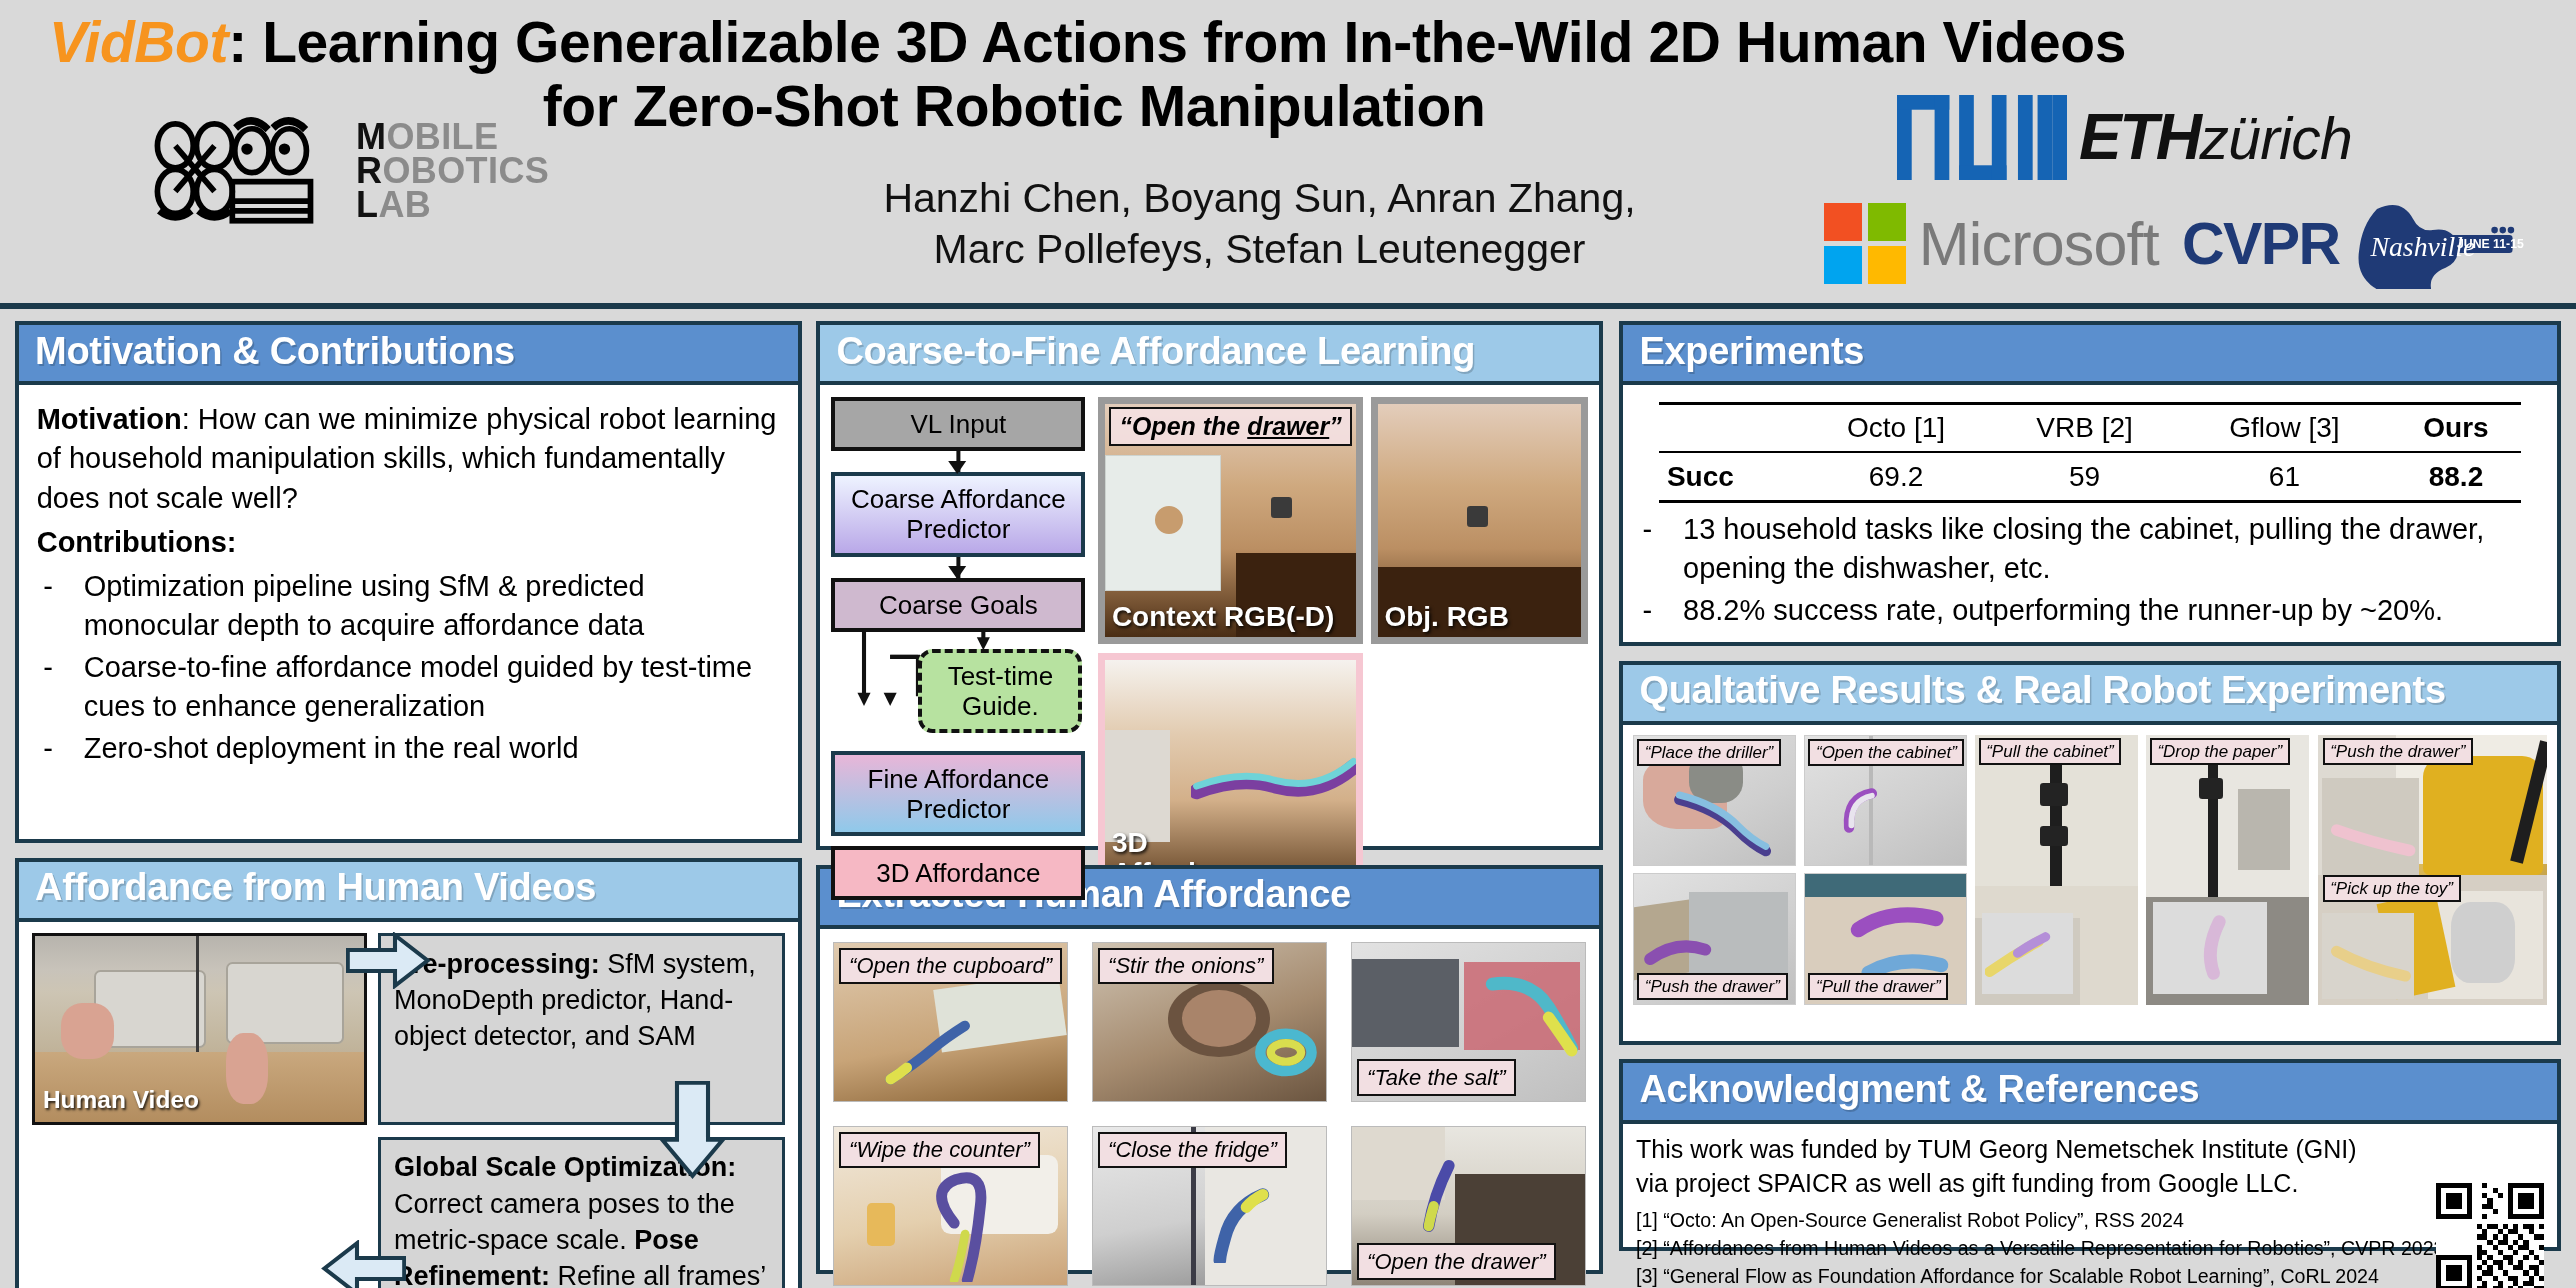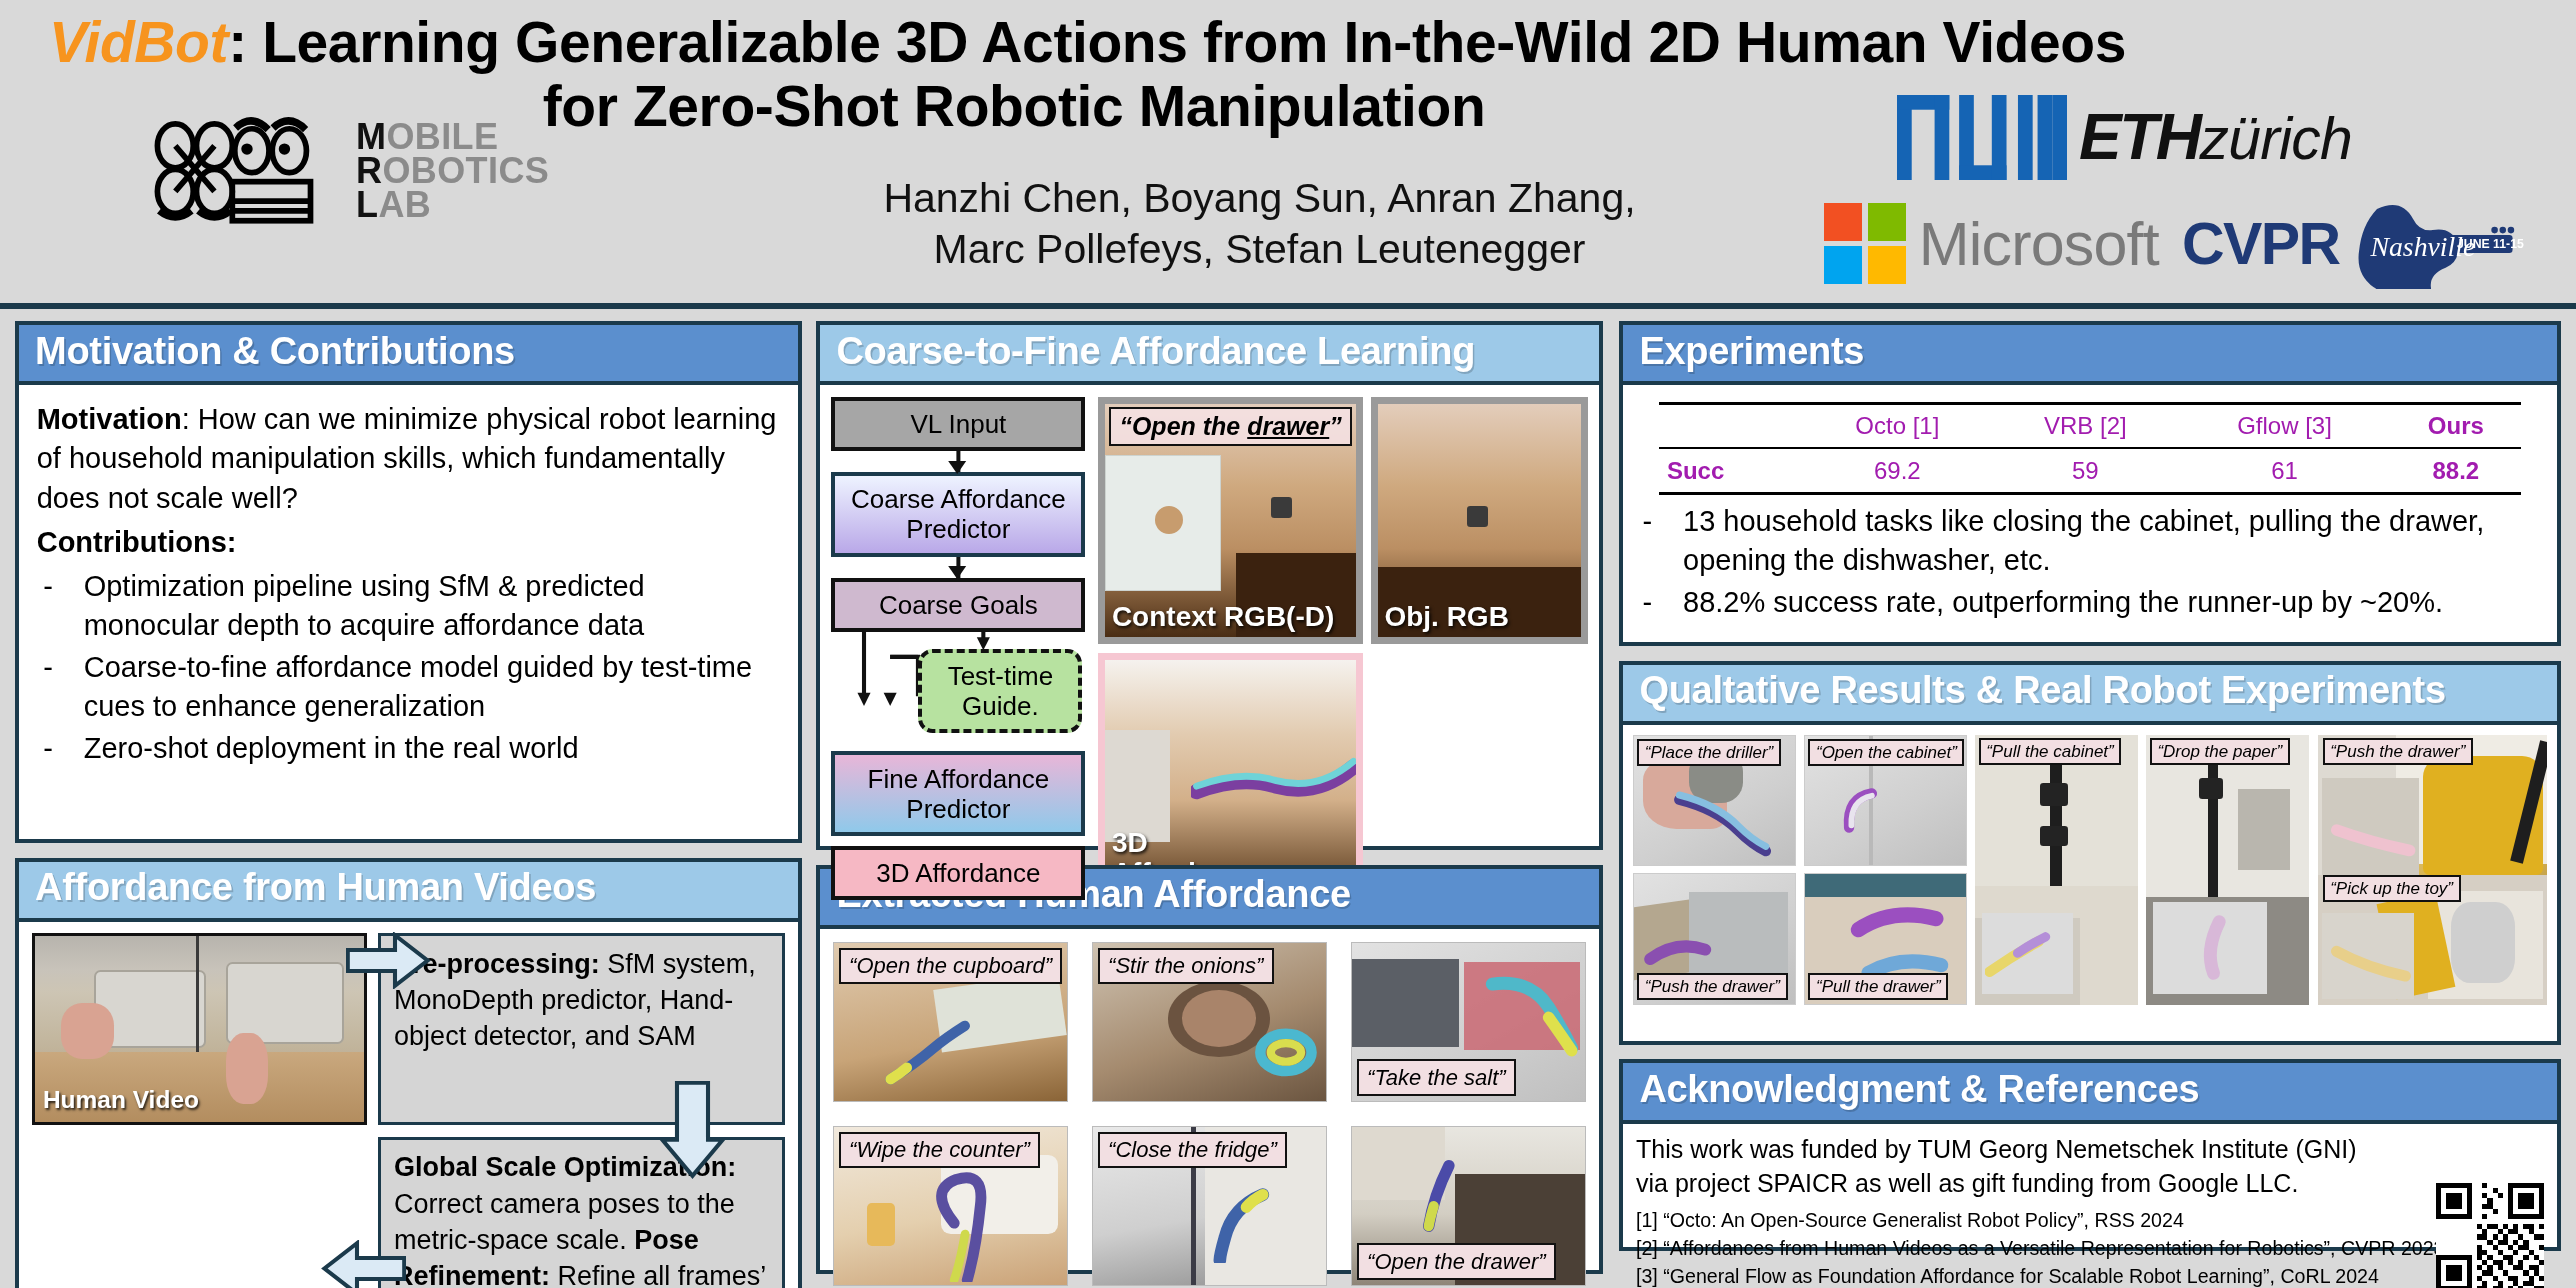--- a/index.html
+++ b/index.html
@@ -190,21 +190,21 @@
   .eha-tag {
     position:absolute; background: #f2dfe2; border: 2.5px solid #111;
     font-size: 22px; font-style: italic; padding: 3.3px 8.2px; color:#000; white-space: nowrap;
   }
   .tag-tl { left: 4.9px; top: 4.9px; }
   .tag-bl { left: 4.9px; bottom: 4.9px; }
 
   
   table.exp { width: 95%; margin: 8.2px auto 4.9px auto; border-collapse: collapse; }
   table.exp td, table.exp th {
-    font-size: 24px; padding: 7.4px 3.3px; text-align: center; font-weight: normal; color:#a21caf;
+    font-size: 28px; padding: 7.4px 3.3px; text-align: center; font-weight: normal; color:#000000;
   }
   table.exp .rule-top td { border-top: 3.3px solid #000; }
   table.exp .rule-mid td { border-top: 2.5px solid #000; }
   table.exp .rule-bot td { border-top: 3.3px solid #000; height: 3.3px; padding:0; }
   table.exp th.rowlab, table.exp td.rowlab { text-align: left; font-weight: bold; padding-left: 8.2px; }
   table.exp .bold { font-weight: bold; }
 
   
   .qr-wrap { display:flex; gap: 8.2px; height: 270px; }
   .qr-colA { width: 164px; display:flex; flex-direction:column; gap:6.5px; }

